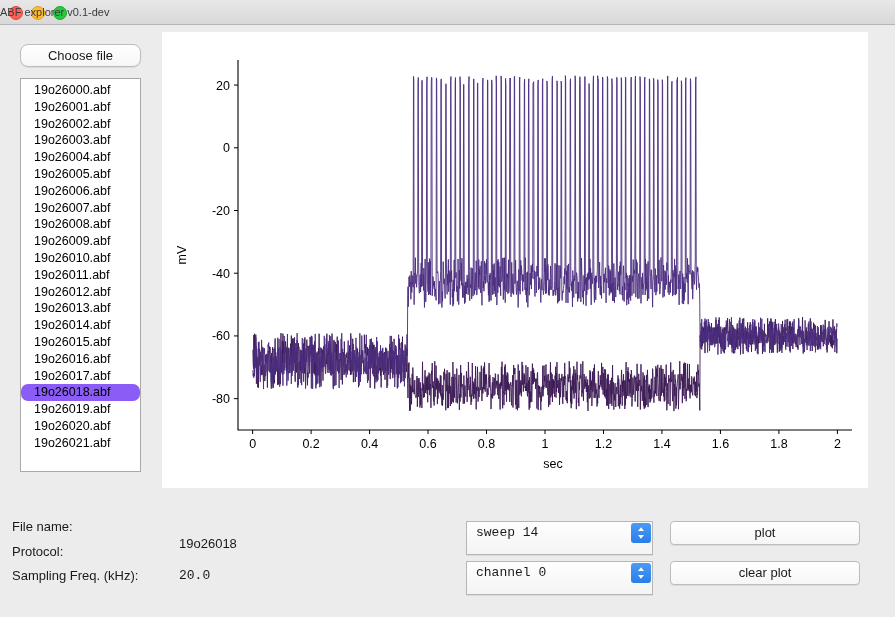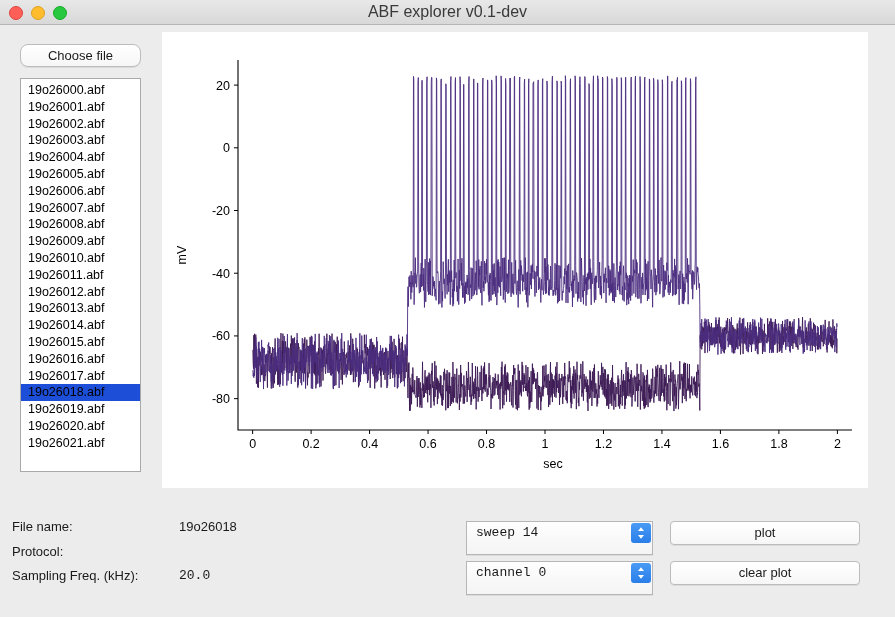--- a/index.html
+++ b/index.html
@@ -24,22 +24,22 @@
     width: 895px; height: 25px;
     background: linear-gradient(to bottom, #e8e8e8 0%, #d8d8d8 100%);
     border-bottom: 1px solid #b4b4b4;
     box-sizing: border-box;
   }
   .title-text {
     position: absolute;
     left: 0; top: 0;
     width: 895px;
     line-height: 24px;
-    text-align: center;
-    font-size: 16px;
+    text-align: left;
+    font-size: 11px;
     color: #3a3a3a;
   }
   .lights {
     position: absolute;
     left: 9px; top: 6px;
     display: flex;
     gap: 8px;
   }
   .light {
     width: 12px; height: 12px;
@@ -73,26 +73,27 @@
     border: 1px solid #a9a9a9;
     box-sizing: border-box;
     overflow: hidden;
     padding-top: 3px;
   }
   .file-item {
     height: 16.8px;
     line-height: 16.8px;
     font-size: 12.5px;
     color: #000000;
-    padding-left: 7px;
+    padding-left: 13px;
     white-space: nowrap;
     cursor: default;
   }
   .file-item.selected {
-    background: #1d4ed8;
+    background: #8b5cf6;
+    border-radius: 7px;
   }
 
   
   .plot-canvas {
     position: absolute;
     left: 162px; top: 32px;
     width: 706px; height: 456px;
     background: #ffffff;
     box-sizing: border-box;
   }
@@ -246,21 +247,21 @@
           <text x="68" y="371.14406779661016" text-anchor="end" font-family="Liberation Sans, sans-serif" font-size="12.5" fill="#000">-80</text>
         </g>
       <text id="xlabel" x="391" y="436" text-anchor="middle" font-family="Liberation Sans, sans-serif" font-size="12.5" fill="#000">sec</text>
       <text id="ylabel" x="24" y="223" text-anchor="middle" font-family="Liberation Sans, sans-serif" font-size="12.5" fill="#000" transform="rotate(-90 24 223)">mV</text>
     </svg>
   </div>
 
   <div class="info-row" style="left:0px; top:519px; width:172px;">
     <div class="info-label-box">File name:</div>
   </div>
-  <div class="info-row" style="left:179px; top:519px;">19o26018</div>
+  <div class="info-row" style="left:179px; top:536px;">19o26018</div>
 
   <div class="info-row" style="left:0px; top:544px; width:172px;">
     <div class="info-label-box">Protocol:</div>
   </div>
 
   <div class="info-row" style="left:0px; top:568px; width:172px;">
     <div class="info-label-box">Sampling Freq. (kHz):</div>
   </div>
   <div class="info-row" style="left:179px; top:568px;font-family:Liberation Mono, monospace;">20.0</div>
 

